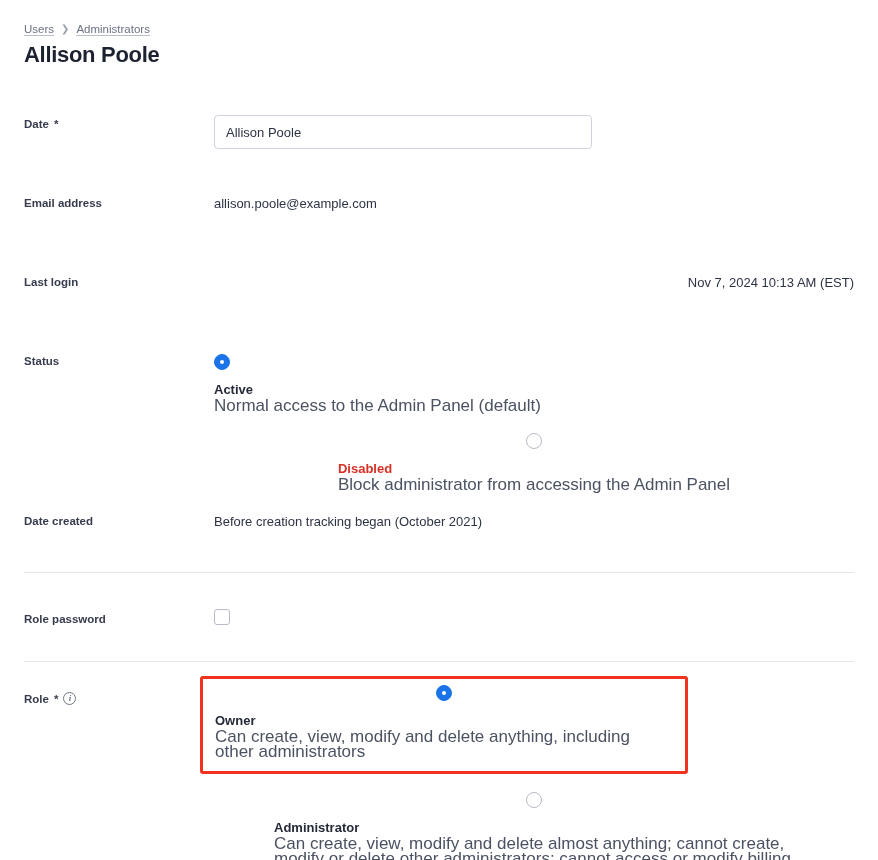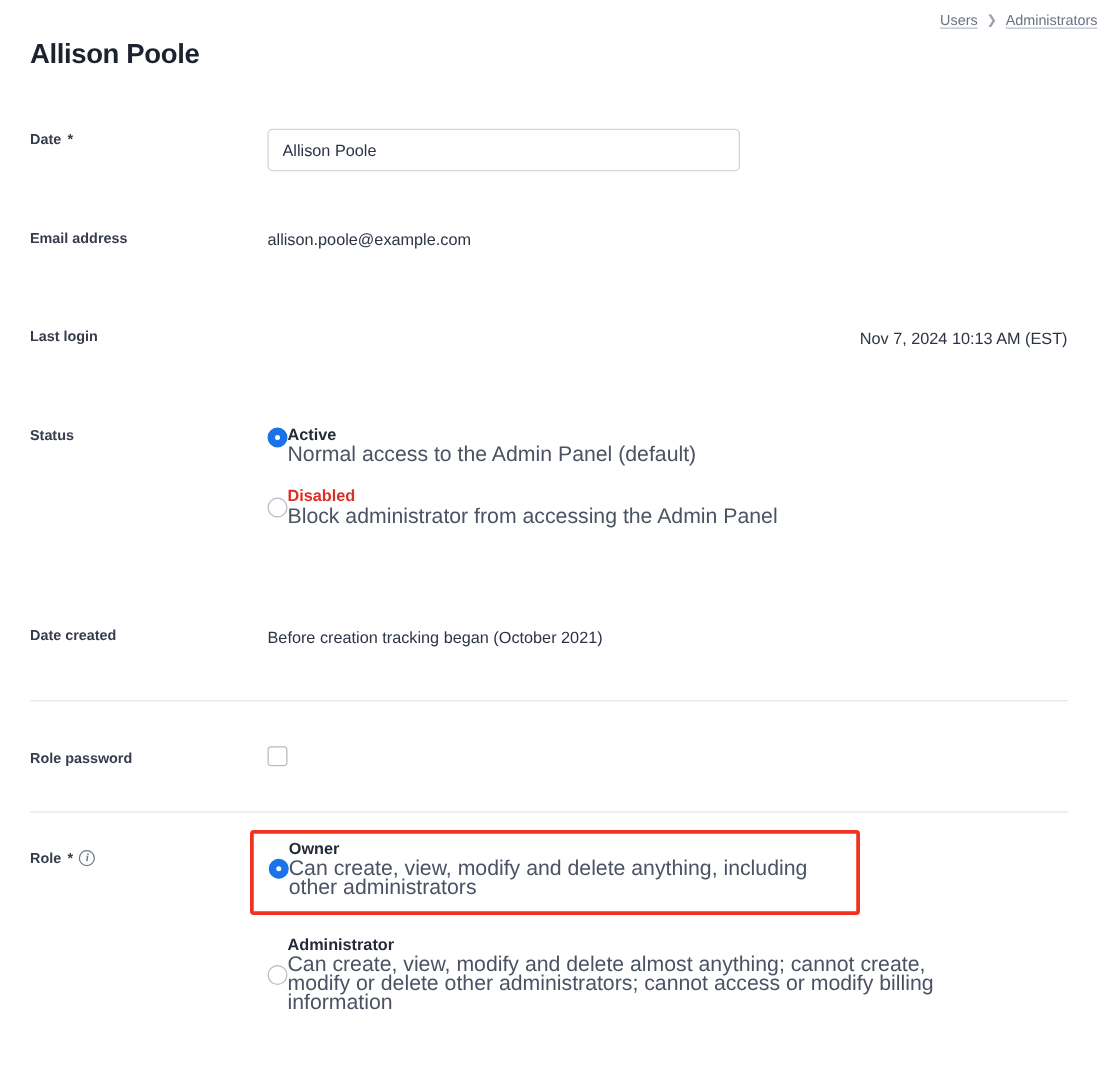--- a/index.html
+++ b/index.html
@@ -18,23 +18,22 @@
   }
   .page {
     width: 878px;
     padding: 0;
   }
   
   .breadcrumb {
     display: flex;
     align-items: center;
     gap: 7px;
-    padding: 11px 0 0 24px;
+    padding: 23px 0 0 24px;
     font-size: 11.5px;
-    justify-content: flex-end;
   }
   .breadcrumb a {
     color: #6b7284;
     text-decoration: underline;
     text-decoration-color: #b9bec9;
     text-underline-offset: 2px;
   }
   .breadcrumb .sep {
     color: #9aa0ad;
     font-size: 10px;
@@ -112,21 +111,23 @@
   .static-value {
     font-size: 13px;
     color: #2c3345;
     padding-top: 2px;
   }
 
   
   .opt {
     display: flex;
     align-items: flex-start;
+    gap: 12px;
     margin-bottom: 18px;
+    flex-direction: column;
   }
   .opt:last-child { margin-bottom: 0; align-items: center; }
   .radio {
     width: 16px;
     height: 16px;
     border-radius: 50%;
     border: 1px solid #b6bbc6;
     background: #fff;
     flex: 0 0 16px;
     margin-top: 2px;

